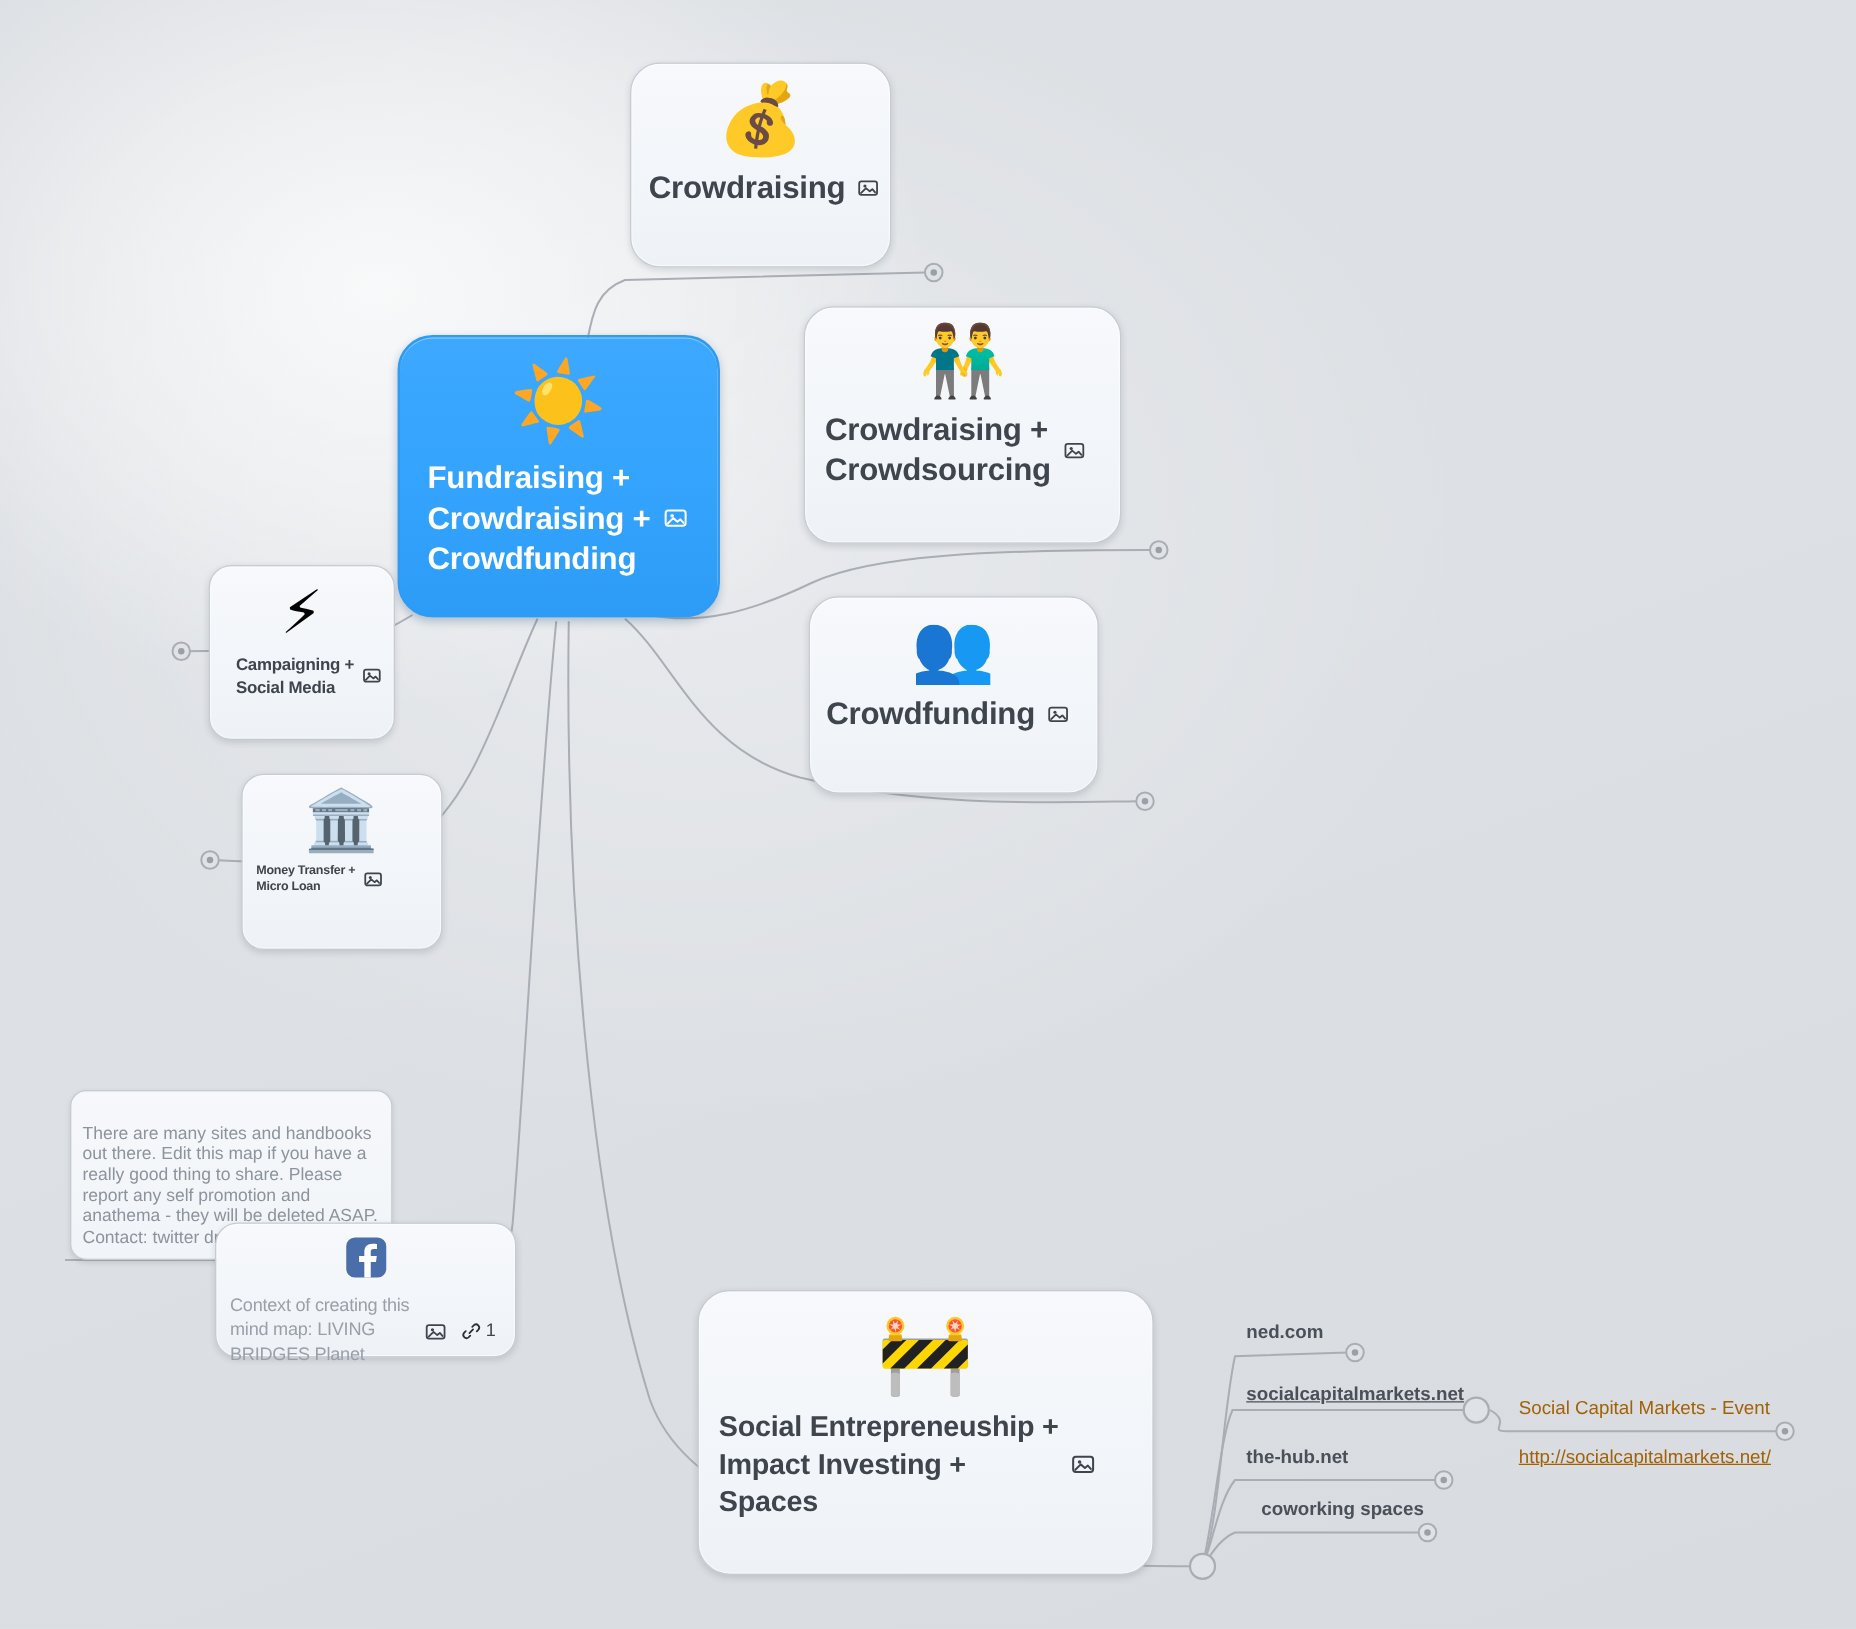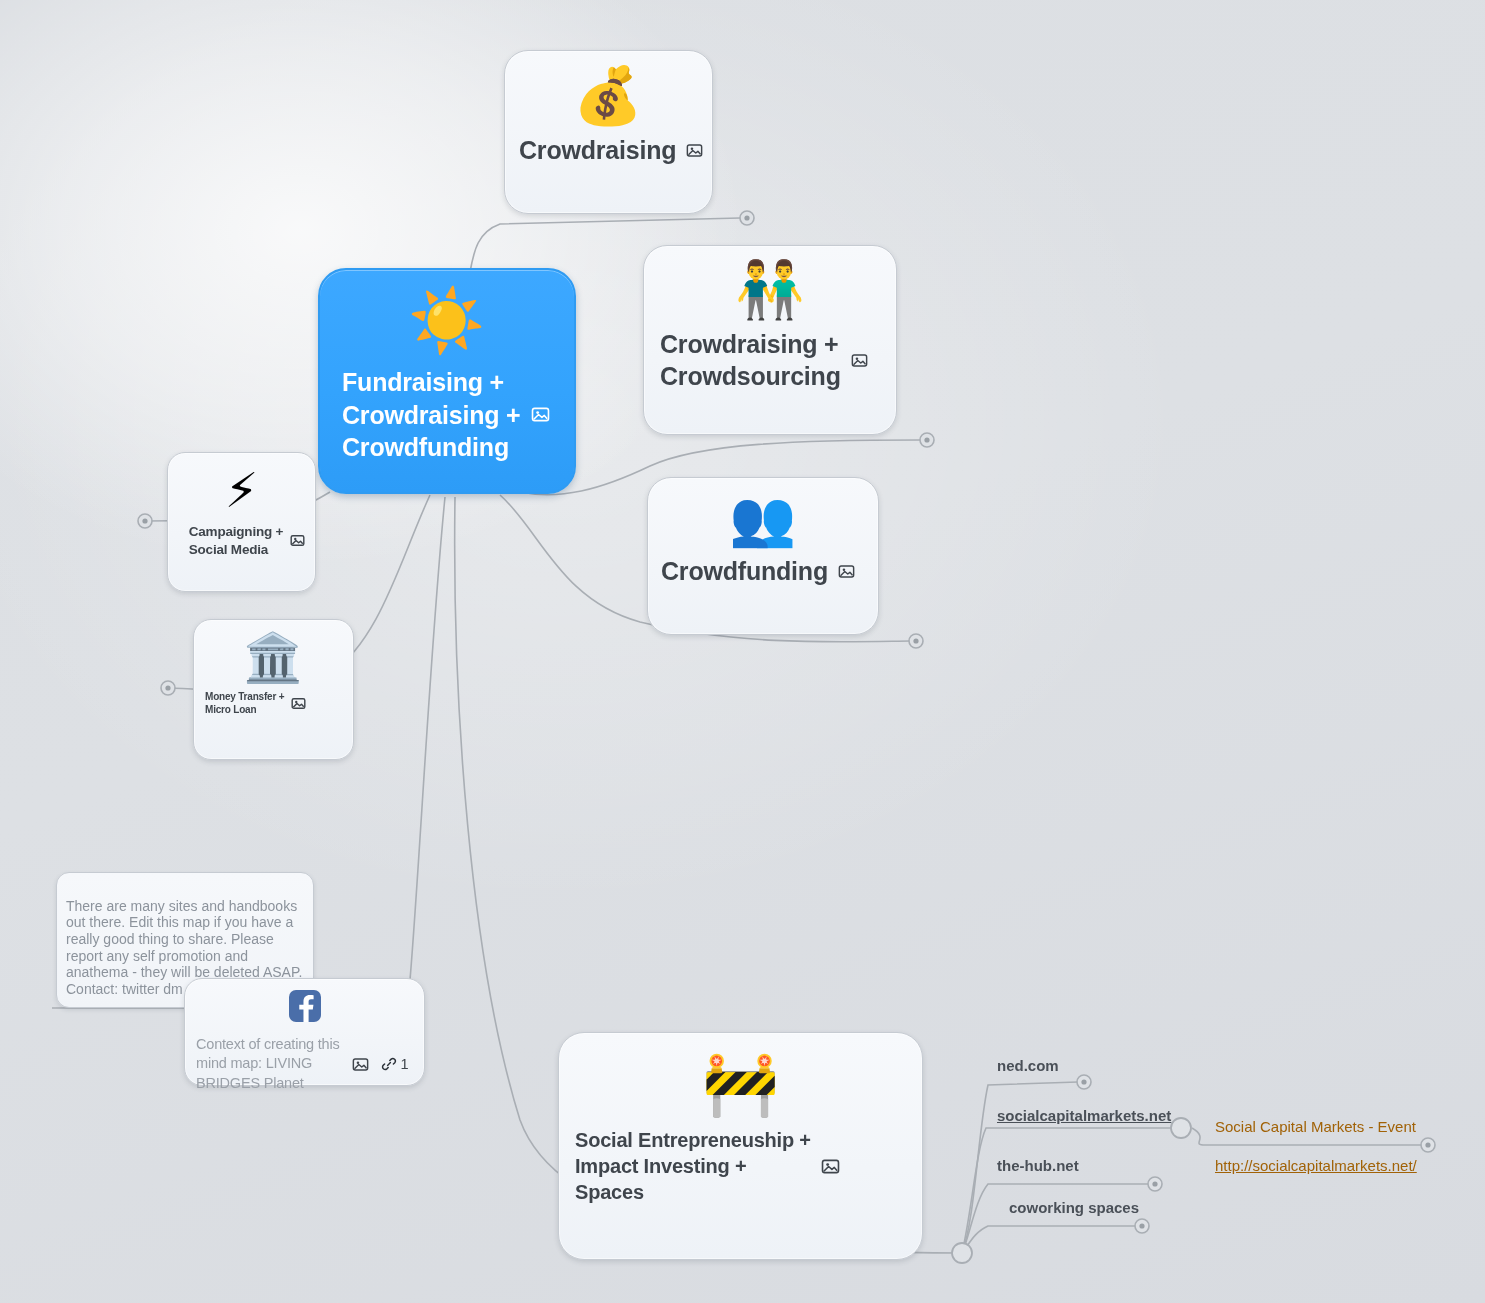--- a/index.html
+++ b/index.html
@@ -76,34 +76,34 @@
   #n-campaigning .labelrow{padding:9px 0 0 11px;gap:7px;justify-content:center;}
   #n-campaigning .label{font-size:13.5px;line-height:1.3;}
 
   
   #n-money{left:193px;top:619px;width:161px;height:141px;border-radius:18px;}
   #n-money .emoji{font-size:48px;padding-top:13px;}
   #n-money .labelrow{padding:9px 0 0 11px;gap:7px;}
   #n-money .label{font-size:10px;line-height:1.3;}
 
   
-  #n-facebook{left:184px;top:978px;width:241px;height:108px;border-radius:18px;}
+  #n-facebook{left:172px;top:978px;width:241px;height:108px;border-radius:18px;}
   #n-facebook .emoji{font-size:34px;padding-top:9px;line-height:1;}
   #n-facebook .labelrow{padding:6px 0 0 11px;gap:12px;}
   #n-facebook .label{font-size:14.5px;line-height:1.34;color:#9aa0a8;font-weight:normal;}
   #n-facebook .linkcount{
     display:flex;align-items:center;gap:4px;
     color:#3f454c;font-size:14.5px;font-weight:normal;
   }
 
   
   #n-social{left:558px;top:1032px;width:365px;height:228px;border-radius:26px;}
   #n-social .emoji{font-size:62px;padding-top:20px;}
   #n-social .labelrow{padding:12px 0 0 16px;}
-  #n-social .label{font-size:20px;line-height:1.30;}
+  #n-social .label{font-size:23px;line-height:1.30;}
 
   
   #note{
     position:absolute;left:56px;top:872px;width:258px;
     background:linear-gradient(180deg,#f6f8fb 0%, #f1f4f8 100%);
     border:1.5px solid #c6cbd2;border-radius:13px;
     box-shadow:0 2px 4px rgba(60,70,85,0.14);
     padding:8px 9px 9px 9px;box-sizing:border-box;
     color:#8c939c;font-size:14px;line-height:1.19;white-space:pre-line;
   }

